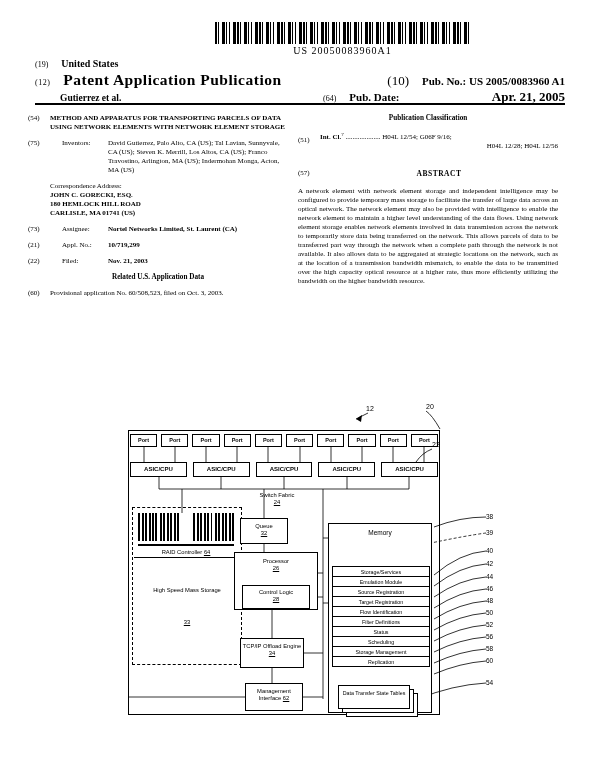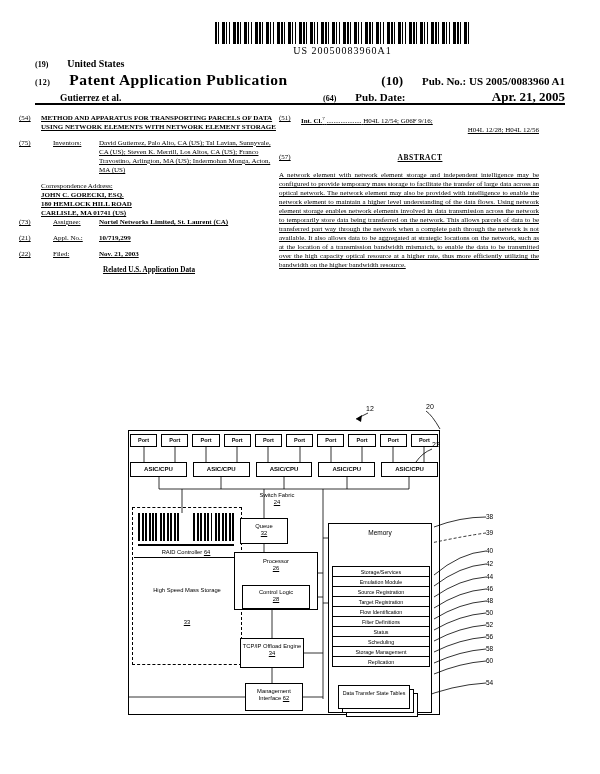--- a/index.html
+++ b/index.html
@@ -5,40 +5,40 @@
   html,body{margin:0;padding:0;background:#e8e8e8;}
   .page{position:relative;width:600px;height:774px;background:#fff;color:#000;
         font-family:"Liberation Serif",serif;overflow:hidden;}
   
   .barcode{position:absolute;left:215px;top:22px;width:255px;height:22px;
     background:repeating-linear-gradient(90deg,#000 0 2px,#fff 2px 3px,#000 3px 4px,#fff 4px 7px,#000 7px 10px,#fff 10px 11px,#000 11px 12px,#fff 12px 14px,#000 14px 15px,#fff 15px 18px,#000 18px 21px,#fff 21px 22px);}
   .barcode-caption{position:absolute;left:215px;top:45px;width:255px;text-align:center;
     font-size:10px;letter-spacing:1px;}
   .hdr{position:absolute;left:35px;top:53px;width:530px;}
   .hdr-row{display:flex;justify-content:space-between;align-items:baseline;}
-  .paren{font-size:8px;font-weight:bold;margin-right:19px;}
+  .paren{font-size:8px;font-weight:normal;margin-right:13px;}
   .country{font-size:10px;font-weight:bold;}
   .doctype{font-size:15.5px;font-weight:bold;letter-spacing:0.5px;}
   .pubno{font-size:11px;font-weight:bold;}
   .pubno .paren{font-size:13px;}
   .authors{font-size:9.5px;font-weight:bold;margin-left:25px;}
   .pubdate-wrap{display:flex;justify-content:space-between;width:242px;align-items:baseline;}
   .pubdate-label{font-size:11px;font-weight:bold;}
   .pubdate{font-size:13px;font-weight:bold;}
   .rule{position:absolute;left:35px;top:103px;width:530px;border-top:2px solid #000;}
   
-  .cols{position:absolute;left:19px;top:114px;width:530px;display:flex;
-        font-size:7px;line-height:9px;text-decoration:underline;}
+  .cols{position:absolute;left:28px;top:114px;width:530px;display:flex;gap:10px;
+        font-size:7px;line-height:9px;}
   .col{width:260px;}
   .blk{display:flex;margin-bottom:7px;}
   .num{flex:0 0 22px;}
   .fld-label{flex:0 0 46px;margin-left:12px;}
   .fld-value{flex:1;}
   .title-text{font-weight:bold;}
-  .corr{margin-left:22px;}
+  .corr{margin-left:22px;margin-bottom:7px;}
   .corr .bold-line{font-weight:bold;}
   .center-head{text-align:center;font-weight:bold;margin-bottom:7px;font-size:7.2px;}
   .bold{font-weight:bold;}
   .cls-line2{text-align:right;}
   .abstract{ text-align:justify;margin-top:9px;}
   .abs-head{flex:1;text-align:center;font-weight:bold;font-size:7.5px;letter-spacing:0.5px;}
   sup{font-size:5px;}
   
   .diagram{position:absolute;left:122px;top:403px;width:400px;height:360px;
            font-family:"Liberation Sans",sans-serif;}
@@ -117,24 +117,29 @@
         <span class="num">(21)</span>
         <span class="fld-label">Appl. No.:</span>
         <div class="fld-value bold">10/719,299</div>
       </div>
       <div class="blk">
         <span class="num">(22)</span>
         <span class="fld-label">Filed:</span>
         <div class="fld-value bold">Nov. 21, 2003</div>
       </div>
       <div class="center-head">Related U.S. Application Data</div>
+      <div class="blk">
+        <span class="num">(60)</span>
+        <div class="fld-value">Provisional application No. 60/508,523, filed on Oct. 3, 2003.</div>
+      </div>
     </div>
 
     <div class="col">
-      <div class="blk" style="margin-bottom:17px;">
+      <div class="center-head">Publication Classification</div>
+      <div class="blk" style="margin-bottom:17px;align-items:center;">
         <span class="num">(51)</span>
         <div class="fld-value">
           <div><span class="bold">Int. Cl.</span><sup>7</sup> <span>....................</span> <span>H04L 12/54; G06F 9/16;</span></div>
           <div class="cls-line2">H04L 12/28; H04L 12/56</div>
         </div>
       </div>
       <div class="blk" style="margin-top:18px;margin-bottom:0;">
         <span class="num">(57)</span>
         <div class="abs-head">ABSTRACT</div>
       </div>

